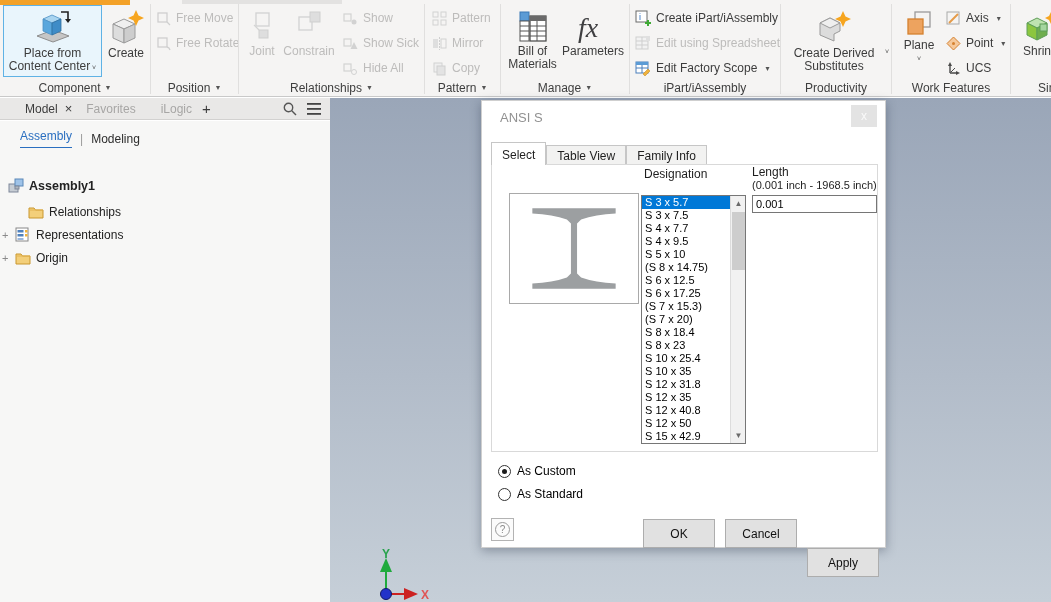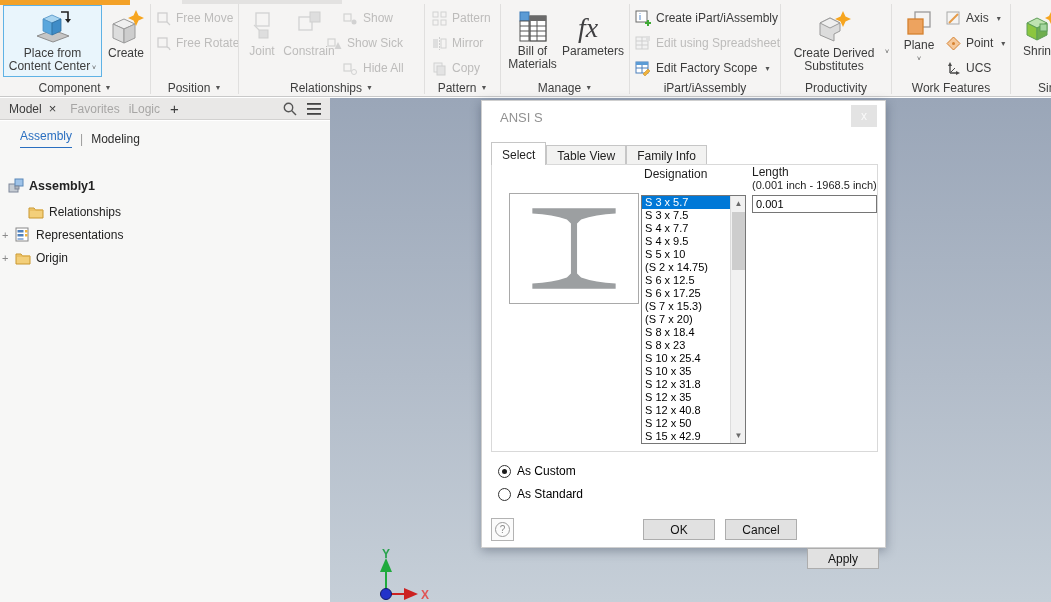--- a/index.html
+++ b/index.html
@@ -18,21 +18,21 @@
   .bigbtn { position:absolute; top:5px; height:72px; display:flex; flex-direction:column; align-items:center; justify-content:flex-start; background:none; border:1px solid transparent; cursor:pointer; font-family:inherit; font-size:12px; color:#3c3c3c; line-height:13px; padding-top:3px; }
   .bigbtn .blabel { text-align:center; white-space:nowrap; }
   .bigbtn.hl { background:#e9f5fc; border:1px solid #5fb2e5; }
   .smallrow { position:absolute; display:flex; align-items:center; gap:5px; height:18px; white-space:nowrap; cursor:pointer; }
   .dis { color:#bdbcbb; }
   .caret { font-size:8px; color:#555; margin-left:3px; }
   .tiny-caret { font-size:7px; color:#555; }
 
   
   .panel-tabs { position:absolute; left:0; top:98px; width:330px; height:22px; background:#e9e8e7; border-bottom:1px solid #d2d1d0; display:flex; align-items:center; font-size:12px; }
-  .ptab { margin-left:9px; cursor:pointer; }
+  .ptab { margin-left:25px; cursor:pointer; }
   .ptab.inactive { color:#a7a6a5; }
   .ptab-close { margin-left:7px; color:#3c3c3c; font-size:13px; cursor:pointer; }
   .ptab-add { margin-left:10px; color:#3c3c3c; font-size:15px; cursor:pointer; }
   .ptab-icons { margin-left:auto; display:flex; align-items:center; gap:8px; padding-right:8px; }
   .browser { position:absolute; left:0; top:121px; width:330px; height:481px; background:#f7f7f6; }
   .viewsrow { position:absolute; left:20px; top:8px; display:flex; align-items:center; gap:8px; font-size:12px; }
   .link-assembly { color:var(--link-blue,#2a6fc0); border-bottom:1px solid var(--link-blue,#2a6fc0); padding-bottom:4px; cursor:pointer; }
   .views-sep { color:#9a9a9a; }
   .link-modeling { color:#2d2d2d; cursor:pointer; }
   .tree { position:absolute; left:0; top:28px; width:330px; }
@@ -63,21 +63,21 @@
   .sbtn.down { bottom:0; }
   .sthumb { position:absolute; left:1px; top:16px; width:13px; height:58px; background:#cdcdcd; cursor:pointer; }
   .len-label { position:absolute; left:270px; top:64px; color:#1e1e1e; }
   .len-range { position:absolute; left:270px; top:78px; font-size:11px; color:#1e1e1e; white-space:nowrap; }
   .len-input { position:absolute; left:270px; top:94px; width:125px; height:18px; border:1px solid #767676; font-family:inherit; font-size:11px; padding:1px 3px; color:#000; }
   .radio-row { position:absolute; display:flex; align-items:center; gap:6px; cursor:pointer; color:#000; }
   .radio { width:13px; height:13px; border:1px solid #333; border-radius:50%; background:#fff; position:relative; }
   .radio.checked::after { content:''; position:absolute; left:3px; top:3px; width:5px; height:5px; background:#1b1b1b; border-radius:50%; }
   .helpbtn { position:absolute; left:9px; top:417px; width:23px; height:23px; border:1px solid #b3b3b3; background:#fbfbfb; color:#8a8a8a; font-size:12px; cursor:pointer; display:flex; align-items:center; justify-content:center; }
   .helpbtn .qcirc { width:15px; height:15px; border:1px solid #9a9a9a; border-radius:50%; font-size:10px; line-height:14px; text-align:center; }
-  .dbtn { position:absolute; top:418px; width:72px; height:21px; background:#e1e1e1; border:1px solid #adadad; font-family:inherit; font-size:12px; color:#111; cursor:pointer; }
+  .dbtn { position:absolute; top:418px; width:72px; height:29px; background:#e1e1e1; border:1px solid #adadad; font-family:inherit; font-size:12px; color:#111; cursor:pointer; }
   .btn-ok { left:161px; } .btn-cancel { left:243px; } .btn-apply { left:325px;margin-top:29px; }
 
   .triad { position:absolute; left:358px; top:546px; }
   svg { display:block; }
   .icon { flex:none; }
 </style>
 </head>
 <body>
 
 <div class="screen">
@@ -161,21 +161,21 @@
       </button>
       <div class="smallrow dis" style="left:104px;top:9px">
         <span class="icon">
           <svg width="15" height="15" viewBox="0 0 15 15">
               <rect x="1" y="3" width="7" height="7" fill="none" stroke="#d2d2d2" stroke-width="1.2"></rect>
               <circle cx="11" cy="11" r="2.5" fill="#d2d2d2"></circle>
             </svg>
         </span>
         <span>Show</span>
       </div>
-      <div class="smallrow dis" style="left:88px;top:34px">
+      <div class="smallrow dis" style="left:104px;top:34px">
         <span class="icon">
           <svg width="15" height="15" viewBox="0 0 15 15">
               <rect x="1" y="3" width="7" height="7" fill="none" stroke="#d2d2d2" stroke-width="1.2"></rect>
               <polygon points="11,6 14.5,13 7.5,13" fill="#d2d2d2"></polygon>
             </svg>
         </span>
         <span>Show Sick</span>
       </div>
       <div class="smallrow dis" style="left:104px;top:59px">
         <span class="icon">
@@ -490,21 +490,21 @@
       </svg>
     </div>
 
     <div class="listbox">
       <div class="listitems">
           <div class="li sel">S 3 x 5.7</div>
           <div class="li">S 3 x 7.5</div>
           <div class="li">S 4 x 7.7</div>
           <div class="li">S 4 x 9.5</div>
           <div class="li">S 5 x 10</div>
-          <div class="li">(S 2 x 14.75)</div>
+          <div class="li">(S 8 x 14.75)</div>
           <div class="li">S 6 x 12.5</div>
           <div class="li">S 6 x 17.25</div>
           <div class="li">(S 7 x 15.3)</div>
           <div class="li">(S 7 x 20)</div>
           <div class="li">S 8 x 18.4</div>
           <div class="li">S 8 x 23</div>
           <div class="li">S 10 x 25.4</div>
           <div class="li">S 10 x 35</div>
           <div class="li">S 12 x 31.8</div>
           <div class="li">S 12 x 35</div>

